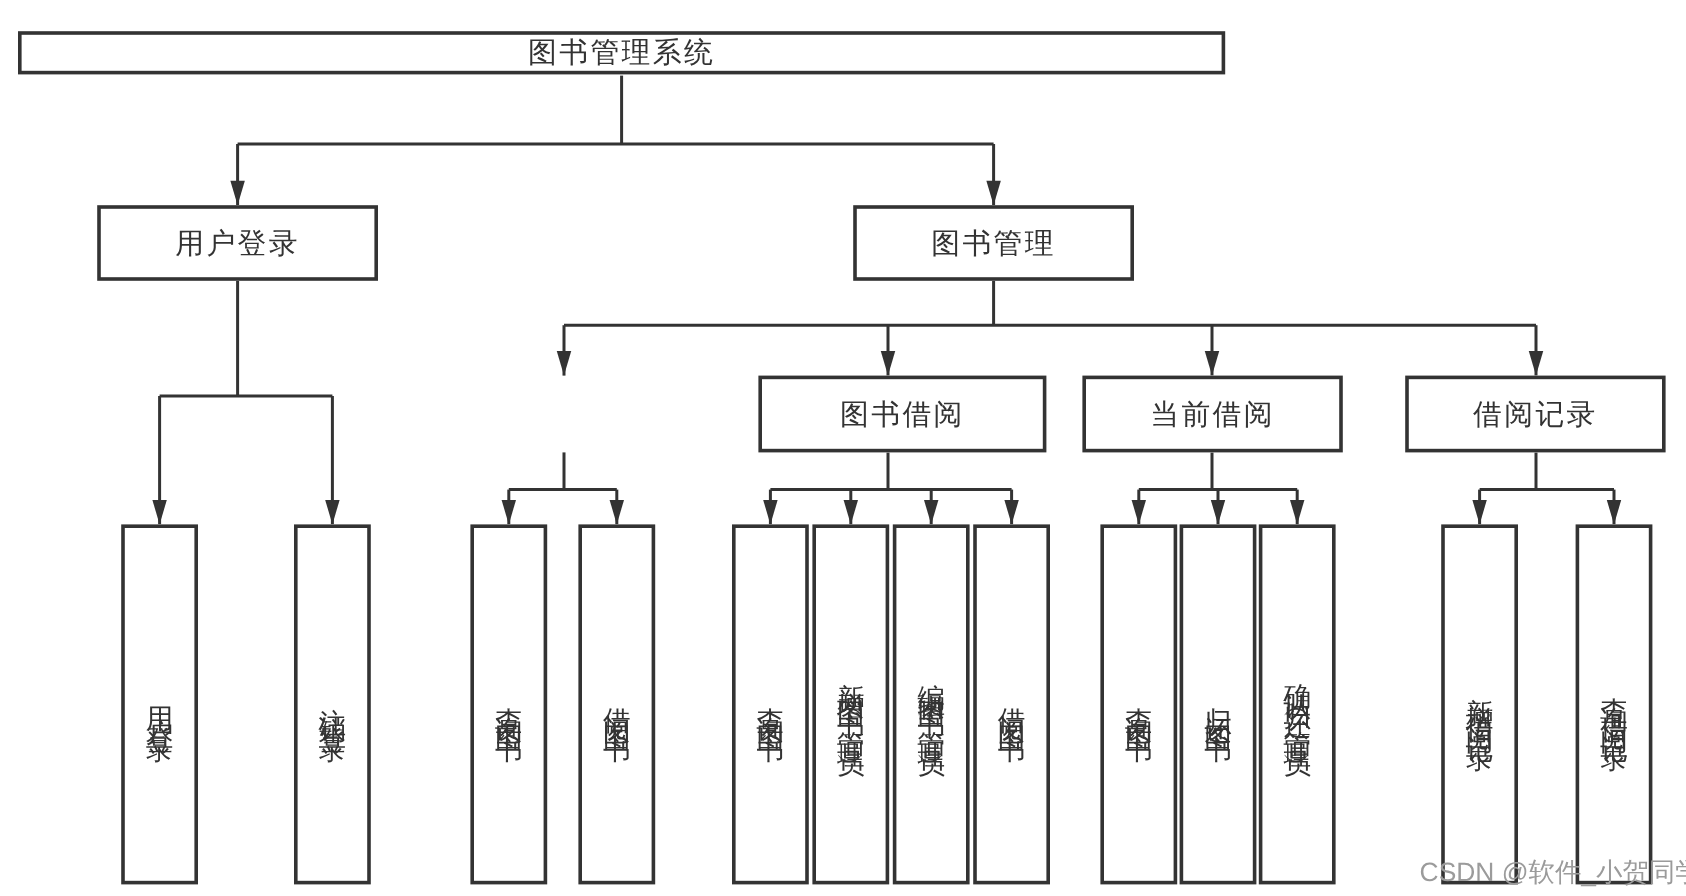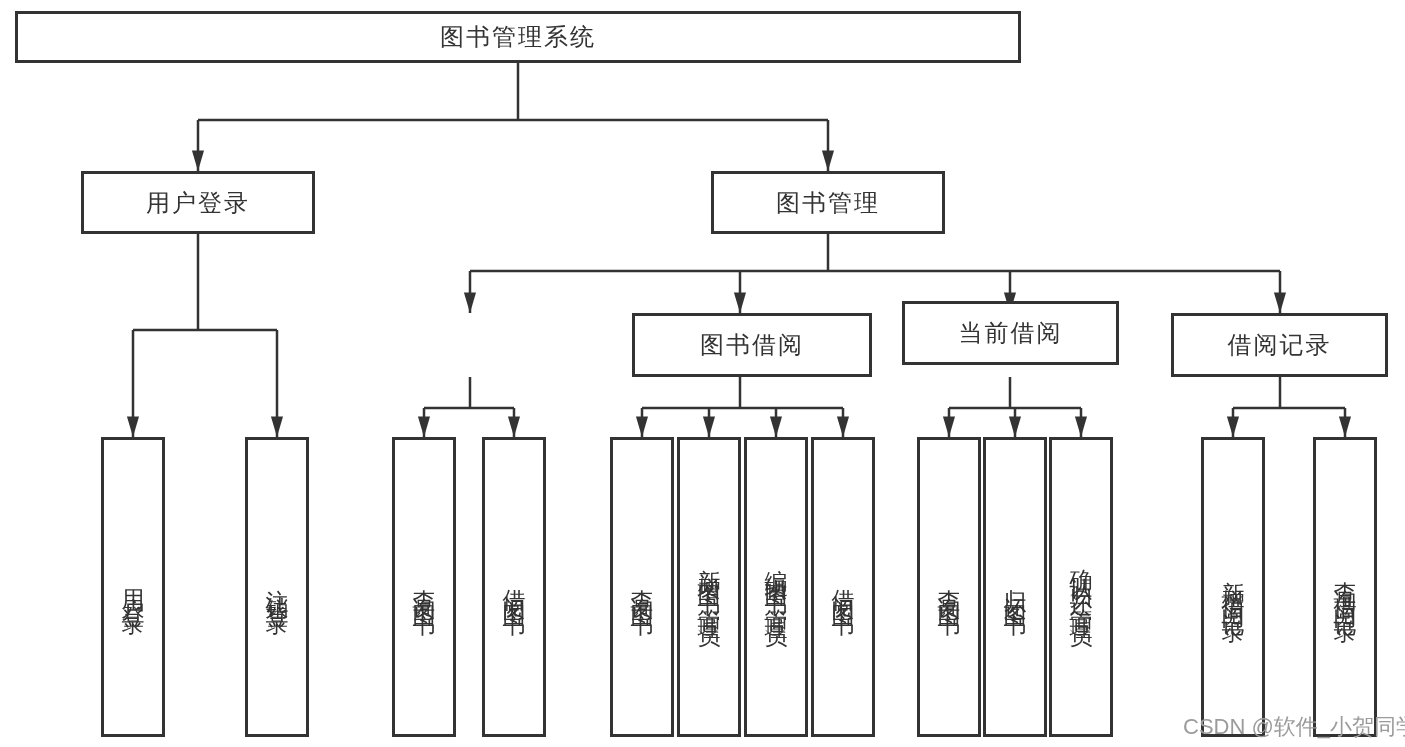--- a/index.html
+++ b/index.html
@@ -132,35 +132,35 @@
 
       <g>
         <path d="M1280,377 V408"></path>
         <path d="M1233,408 H1345"></path>
         <path d="M1233,408 V437" marker-end="url(#arrowhead)"></path>
         <path d="M1345,408 V437" marker-end="url(#arrowhead)"></path>
       </g>
     </g>
   </svg>
 
-  <div class="hbox" style="left:15px;top:11px;width:1006px;height:52px;">
+  <div class="hbox" style="left:15px;top:26px;width:1006px;height:36px;">
     <span>图书管理系统</span>
   </div>
 
   <div class="hbox" style="left:81px;top:171px;width:234px;height:63px;">
     <span>用户登录</span>
   </div>
   <div class="hbox" style="left:711px;top:171px;width:234px;height:63px;">
     <span>图书管理</span>
   </div>
 
   <div class="hbox" style="left:632px;top:313px;width:240px;height:64px;">
     <span>图书借阅</span>
   </div>
-  <div class="hbox" style="left:902px;top:301px;width:217px;height:64px;">
+  <div class="hbox" style="left:902px;top:313px;width:217px;height:64px;">
     <span>当前借阅</span>
   </div>
   <div class="hbox" style="left:1171px;top:313px;width:217px;height:64px;">
     <span>借阅记录</span>
   </div>
 
   <div class="vbox" style="left:101px;">
     <span>用户登录</span>
   </div>
   <div class="vbox" style="left:245px;">

